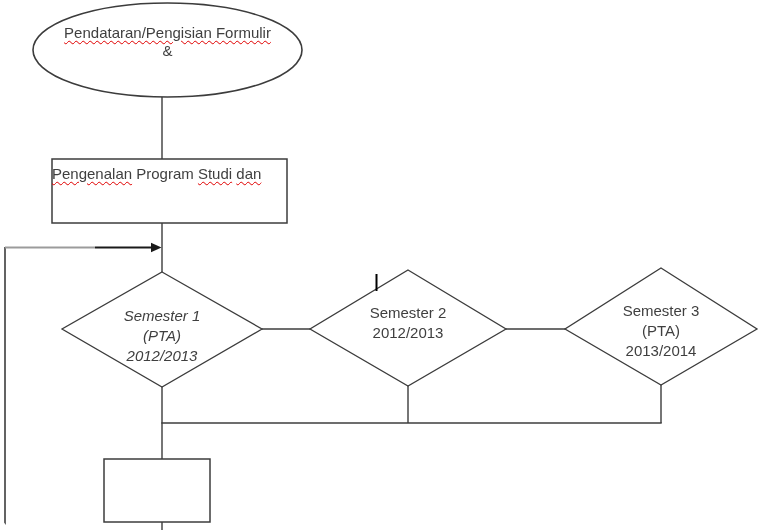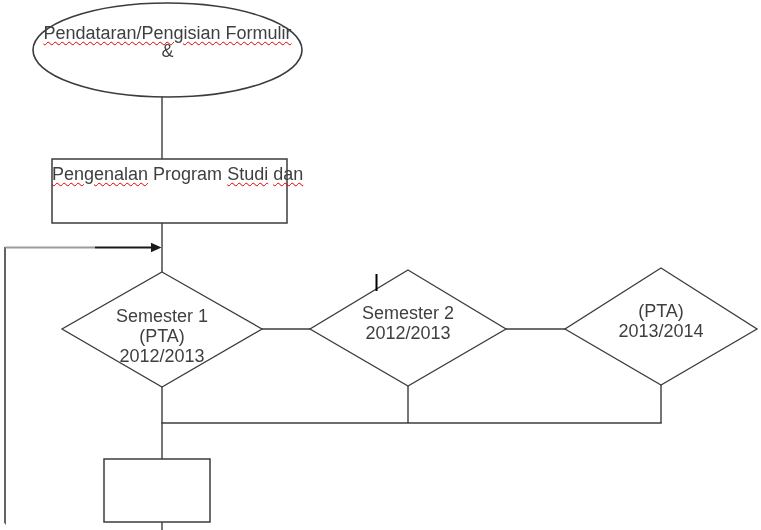--- a/index.html
+++ b/index.html
@@ -2,21 +2,21 @@
 <html><head>
 <meta charset="utf-8">
 <style>
   html,body { margin:0; padding:0; background:#ffffff; }
   .stage {
     position: relative;
     width: 761px;
     height: 530px;
     background: #ffffff;
     font-family: "Liberation Sans", sans-serif;
-    font-size: 18px;
+    font-size: 15px;
     color: #3f3f3f;
     overflow: hidden;
     border-radius: 19px;
   }
   .stage svg { position:absolute; left:0; top:0; }
   .node-text { position:absolute; }
   .node-text .tline { white-space: pre; }
   .center { text-align: center; }
   .lh18 { line-height: 18px; }
   .lh20 { line-height: 20px; }
@@ -63,32 +63,33 @@
 
   <div class="node-text center lh18" style="left:35px; top:24px; width:265px;">
     <div class="tline"><span class="seg" data-wavy="true">Pendataran/Pengisian Formulir</span></div>
     <div class="tline"><span class="seg" data-wavy="false">&amp;</span></div>
   </div>
 
   <div class="node-text center lh20" style="left:52px; top:164px; width:194px;">
     <div class="tline"><span class="seg" data-wavy="true">Pengenalan</span><span class="seg" data-wavy="false"> Program </span><span class="seg" data-wavy="true">Studi</span><span class="seg" data-wavy="false"> </span><span class="seg" data-wavy="true">dan</span></div>
   </div>
 
-  <div class="node-text center lh20" style="left:62px; top:306px; width:200px;">
+  <div class="node-text center lh20" style="left:62px; top:306px; width:200px;font-style:italic;">
     <div class="tline"><span class="seg" data-wavy="false">Semester 1</span></div>
     <div class="tline"><span class="seg" data-wavy="false">(PTA)</span></div>
     <div class="tline"><span class="seg" data-wavy="false">2012/2013</span></div>
   </div>
 
   <div class="node-text center lh20" style="left:308px; top:303px; width:200px;">
     <div class="tline"><span class="seg" data-wavy="false">Semester 2</span></div>
     <div class="tline"><span class="seg" data-wavy="false">2012/2013</span></div>
   </div>
 
   <div class="node-text center lh20" style="left:561px; top:301px; width:200px;">
+    <div class="tline"><span class="seg" data-wavy="false">Semester 3</span></div>
     <div class="tline"><span class="seg" data-wavy="false">(PTA)</span></div>
     <div class="tline"><span class="seg" data-wavy="false">2013/2014</span></div>
   </div>
 
   <div class="node-text lh20" style="left:115px; top:466px; width:92px;">
   </div>
 
 </div>
 
 </body></html>

